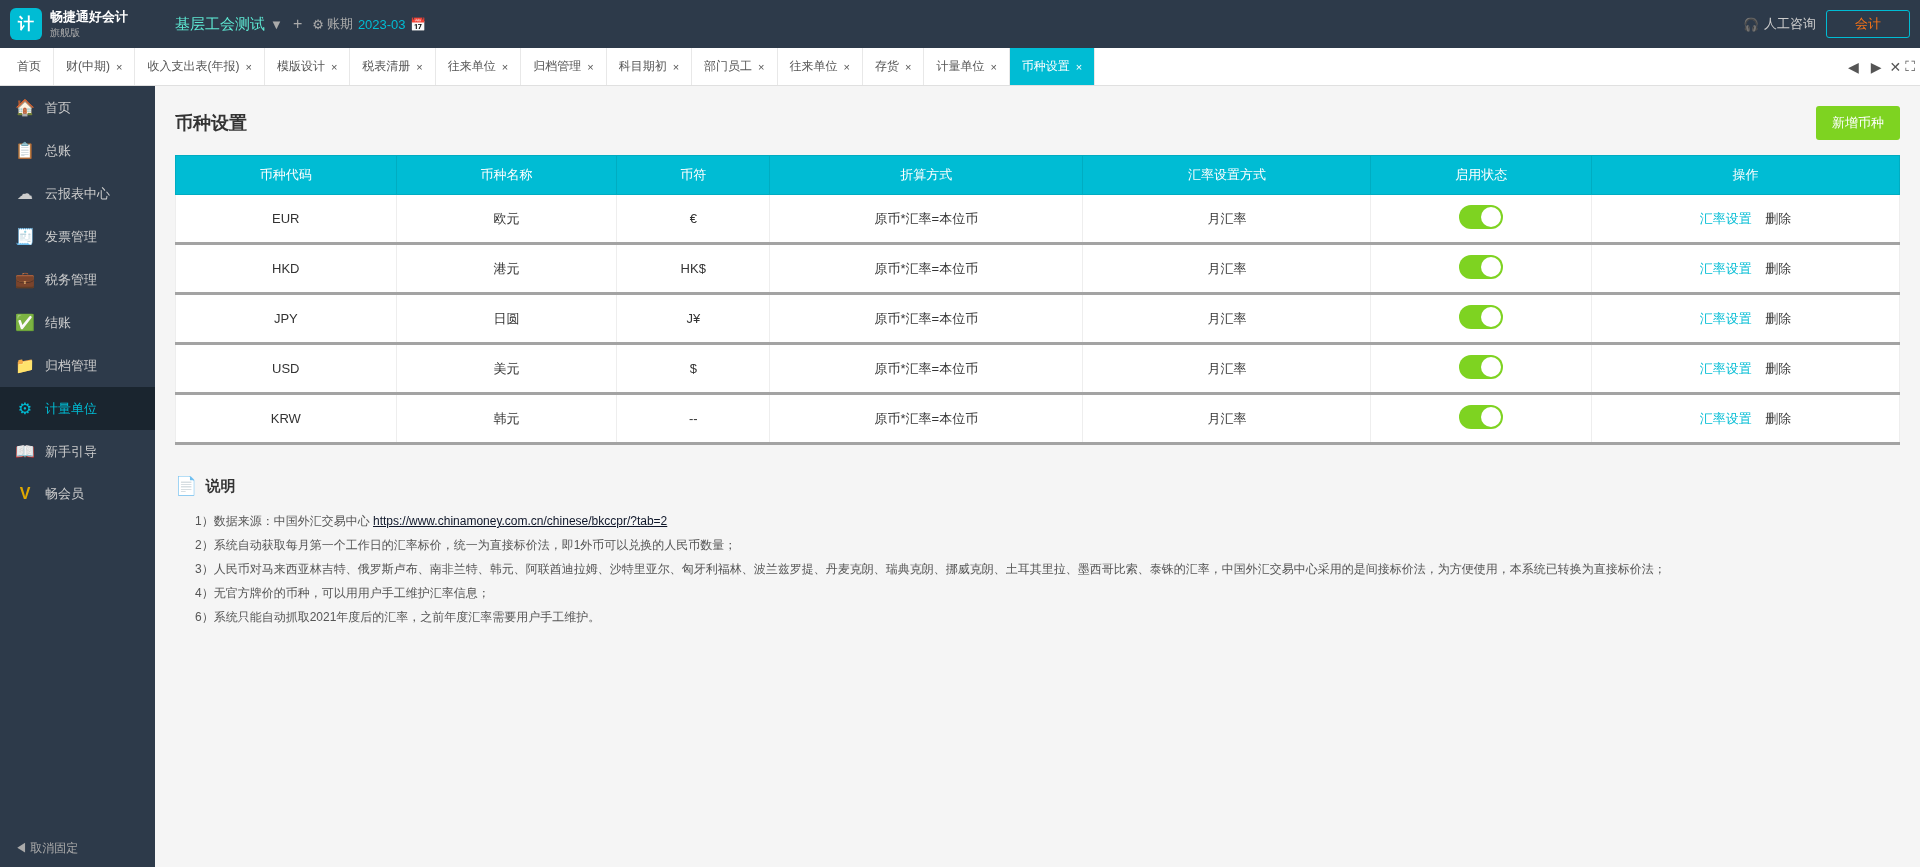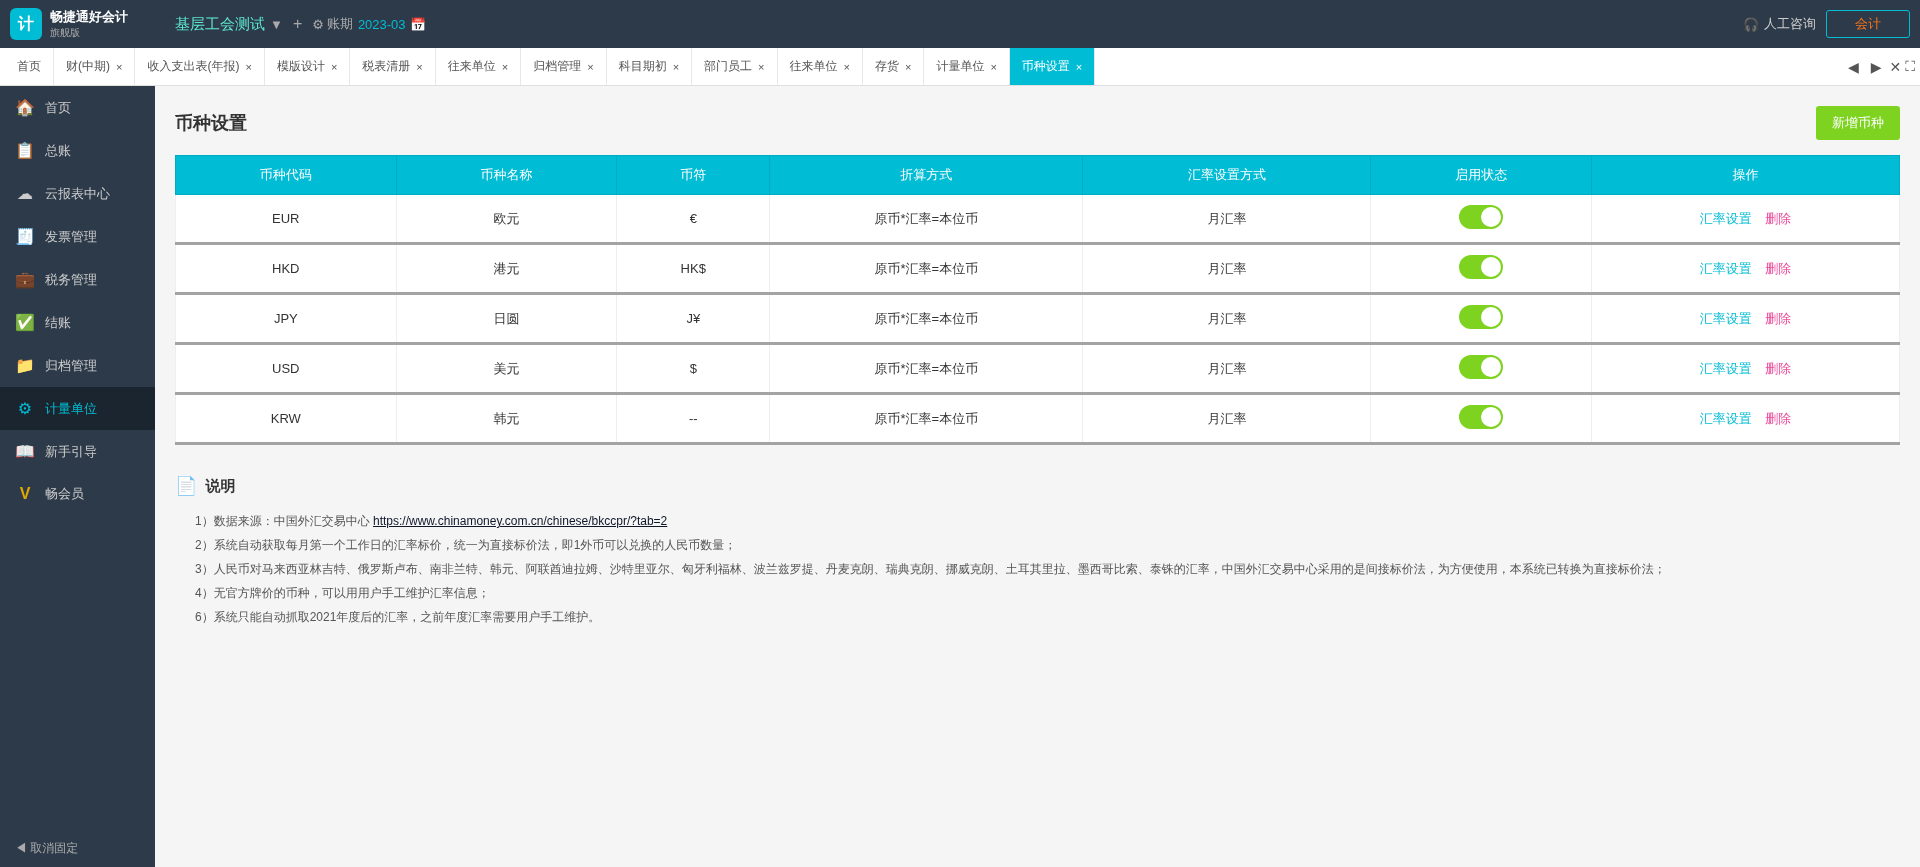--- a/index.html
+++ b/index.html
@@ -64,21 +64,21 @@
     .data-table { width: 100%; border-collapse: collapse; background: white; }
     .data-table thead tr { background: #00bcd4; }
     .data-table thead th {
       color: white; padding: 10px 16px; text-align: center; font-weight: normal; font-size: 13px; border: 1px solid #00acc1;
     }
     .data-table tbody tr { border-bottom: 3px solid #a3a3a3; }
     .data-table tbody td {
       padding: 10px 8px; text-align: center; font-size: 13px; color: #333; border: 1px solid #eeeeee;
     }
     .action-link { color: #00bcd4; cursor: pointer; margin: 0 5px; }
-    .action-link.delete { color: #ec4899; }
+    .action-link.delete { color: #404040; }
 
     
     .toggle-switch {
       display: inline-block; width: 44px; height: 24px; background: #7ed321; border-radius: 12px; position: relative; cursor: pointer;
     }
     .toggle-switch::after {
       content: ''; position: absolute; width: 20px; height: 20px; background: white; border-radius: 50%; top: 2px; right: 2px; transition: 0.2s;
     }
 
     

